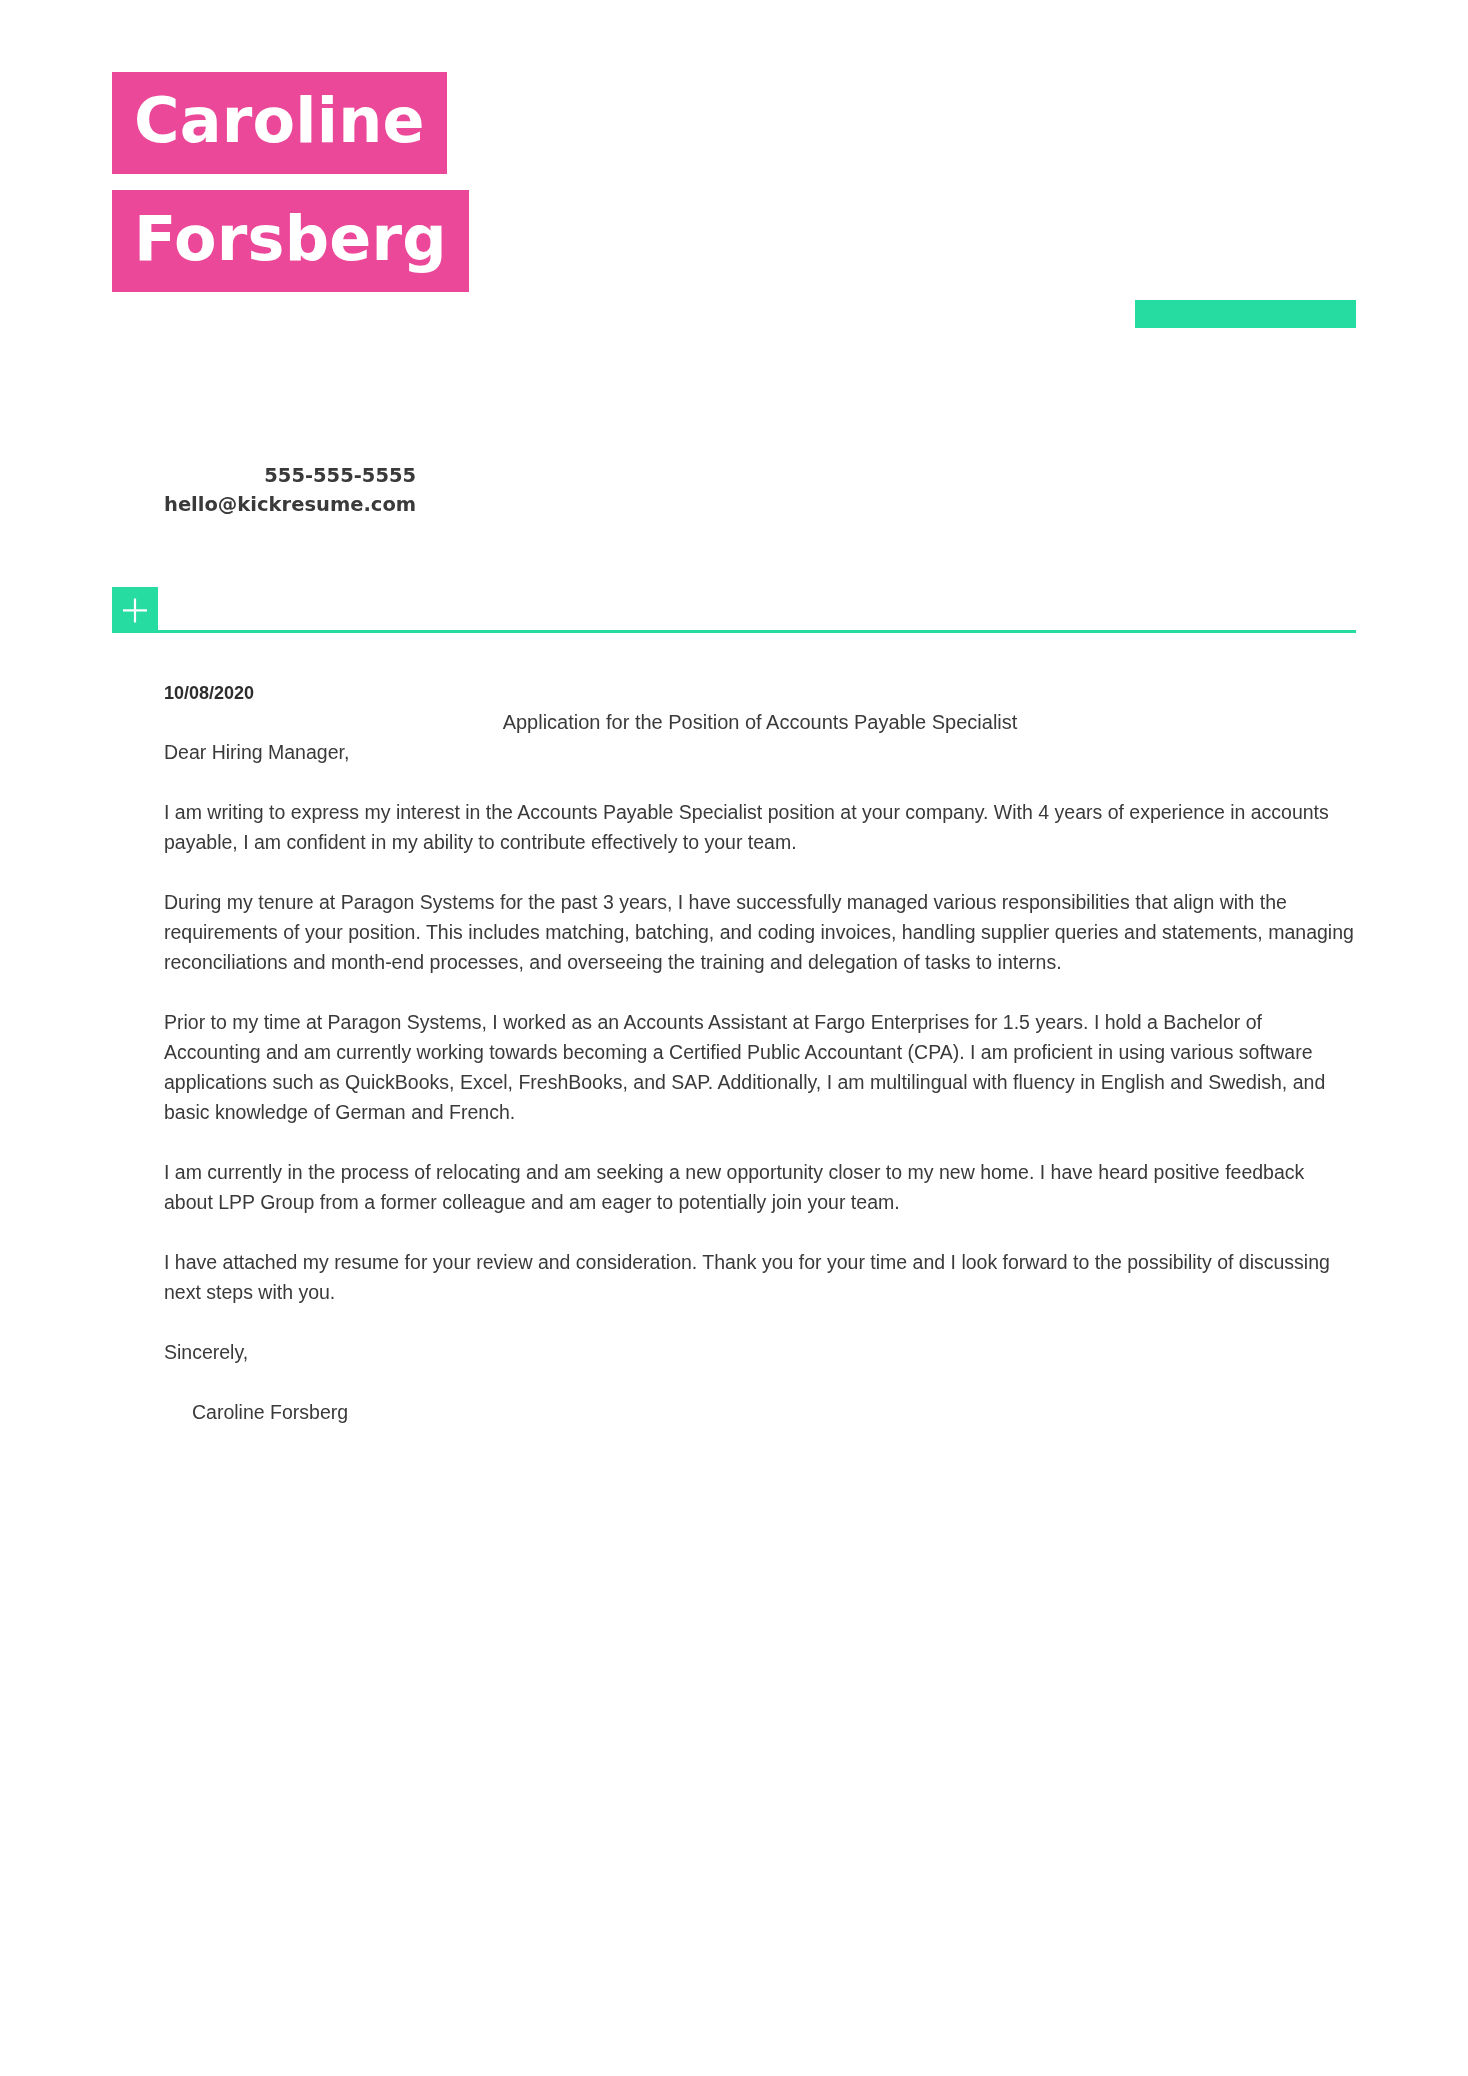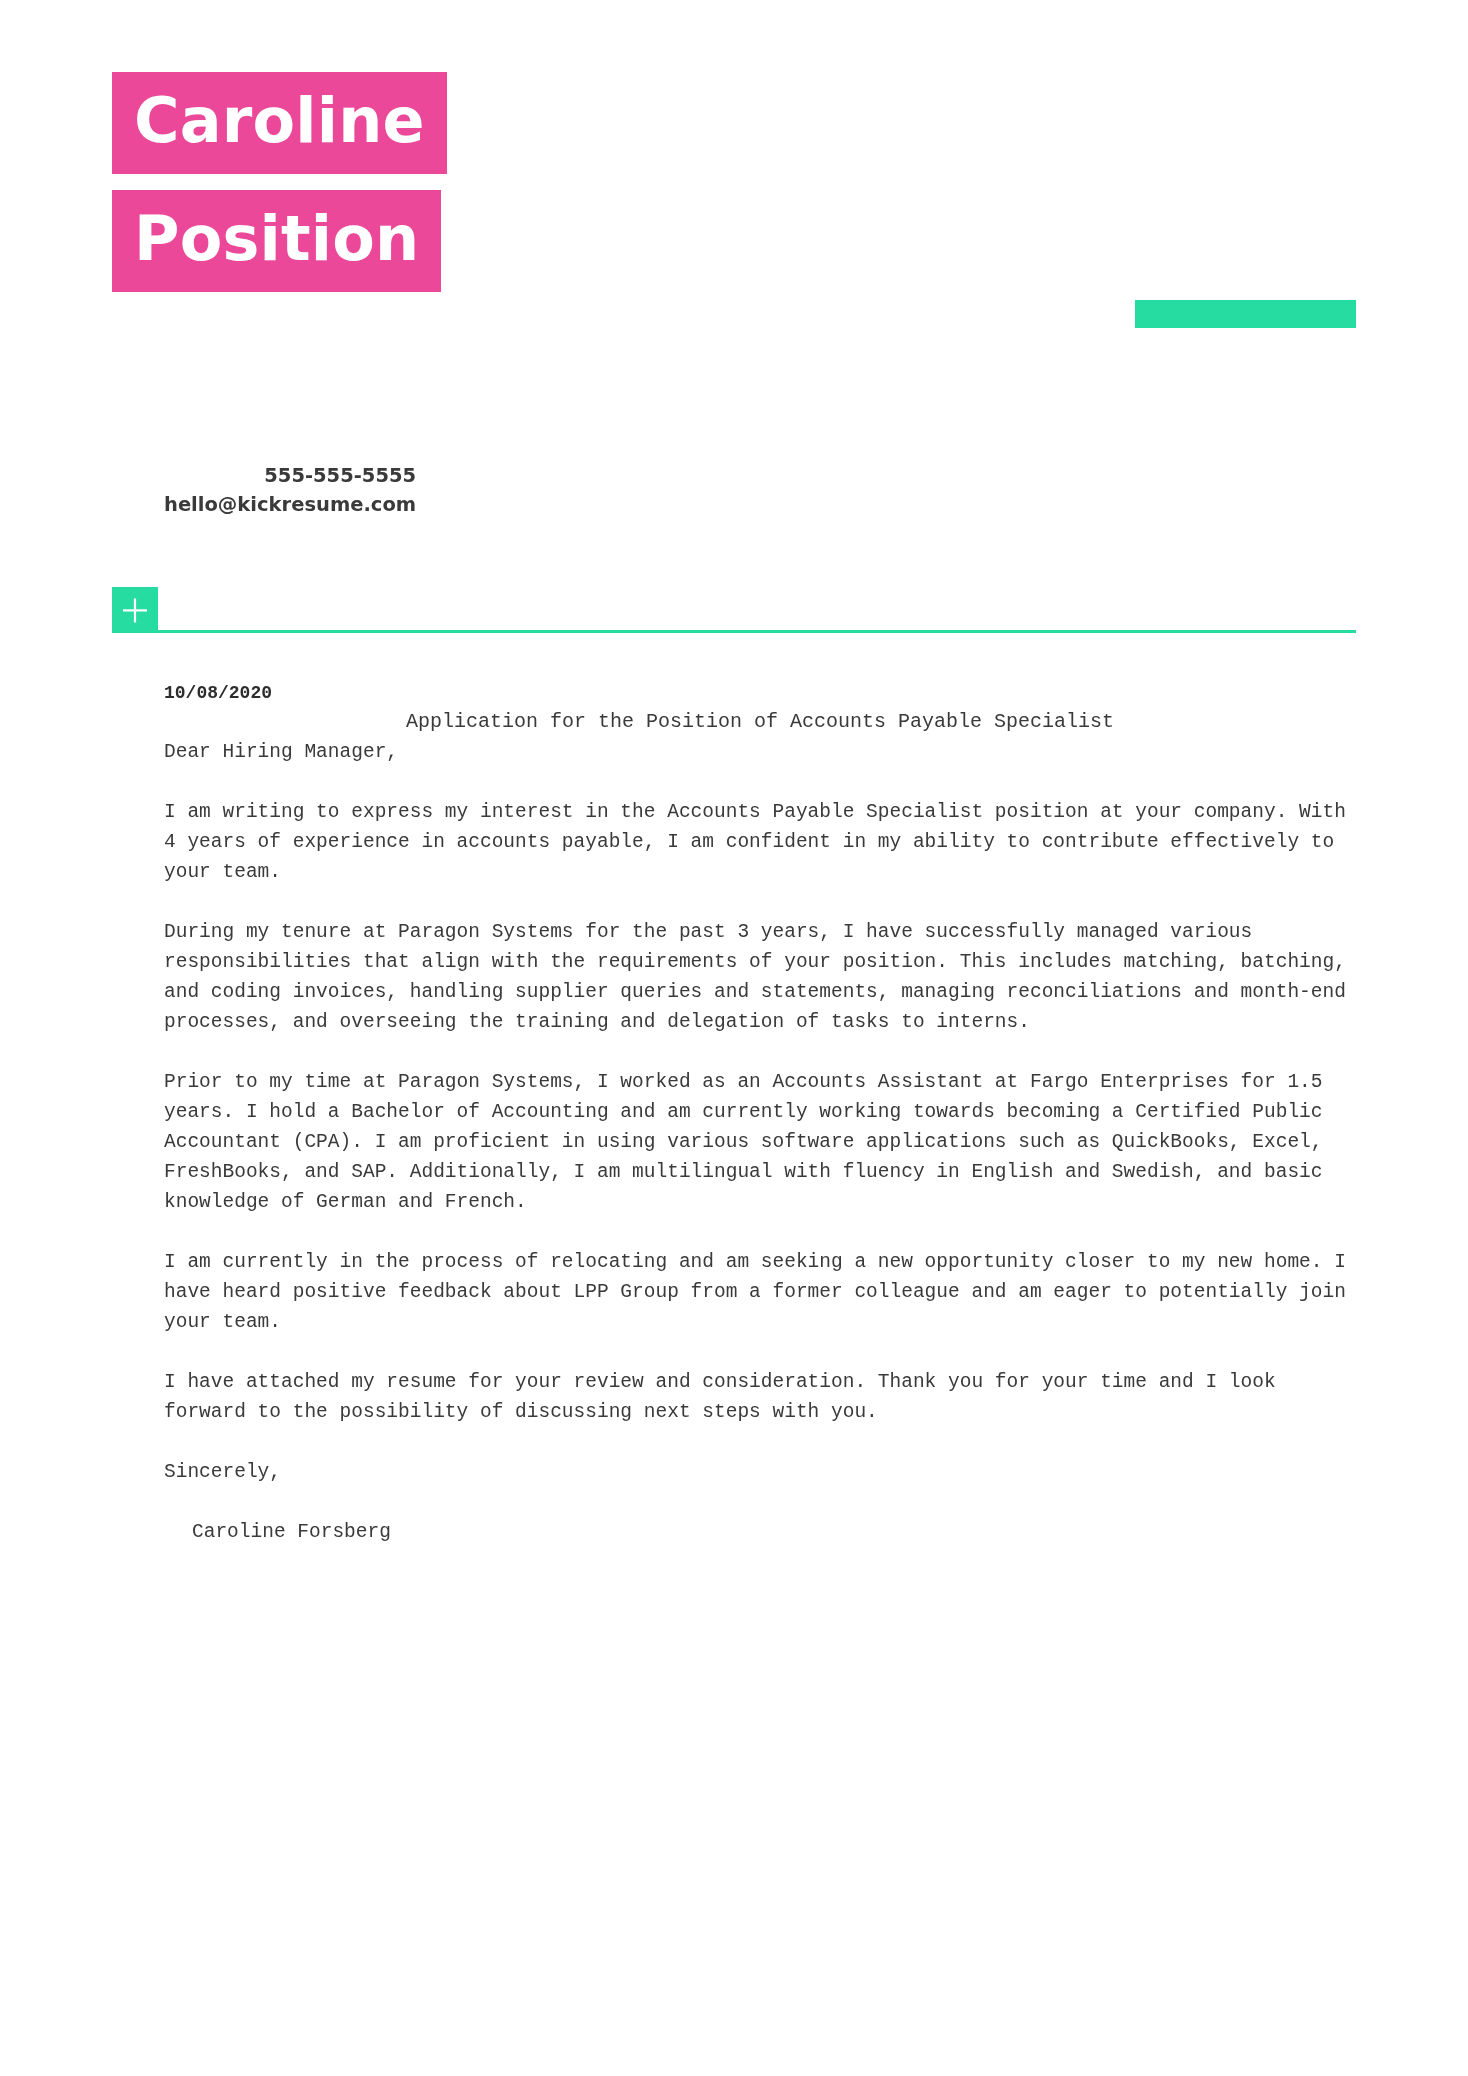--- a/index.html
+++ b/index.html
@@ -103,21 +103,21 @@
     height: 3px;
     background: #27DCA0;
   }
 
   
   .letter {
     position: absolute;
     left: 164px;
     top: 680px;
     width: 1192px;
-    font-family: Liberation Mono, monospace;
+    font-family: Liberation Sans, sans-serif;
     font-size: 19.5px;
     line-height: 30px;
     color: #3a3a3a;
   }
   .letter-date {
     font-weight: 700;
     font-size: 18px;
     line-height: 27px;
     color: #2d2d2d;
   }
@@ -143,21 +143,21 @@
     margin-bottom: 0;
   }
 </style>
 </head>
 <body>
 
 <div class="page">
 
   <div class="name-block-wrap">
     <span class="name-line first">Caroline</span>
-    <span class="name-line second">Position</span>
+    <span class="name-line second">Forsberg</span>
   </div>
 
   <div class="accent-bar"></div>
 
   <div class="info-row">
     <div class="contact">
       <div>555-555-5555</div>
       <div>hello@kickresume.com</div>
     </div>
   </div>

